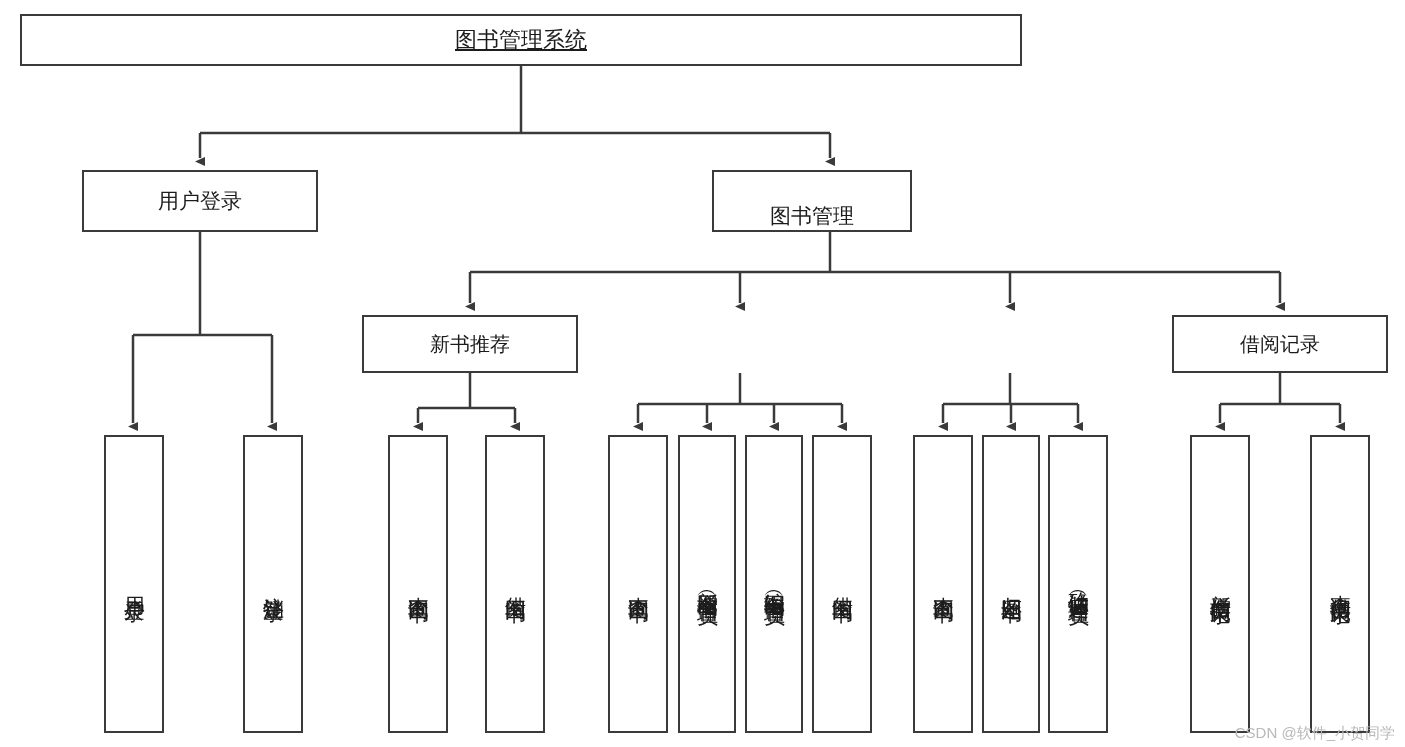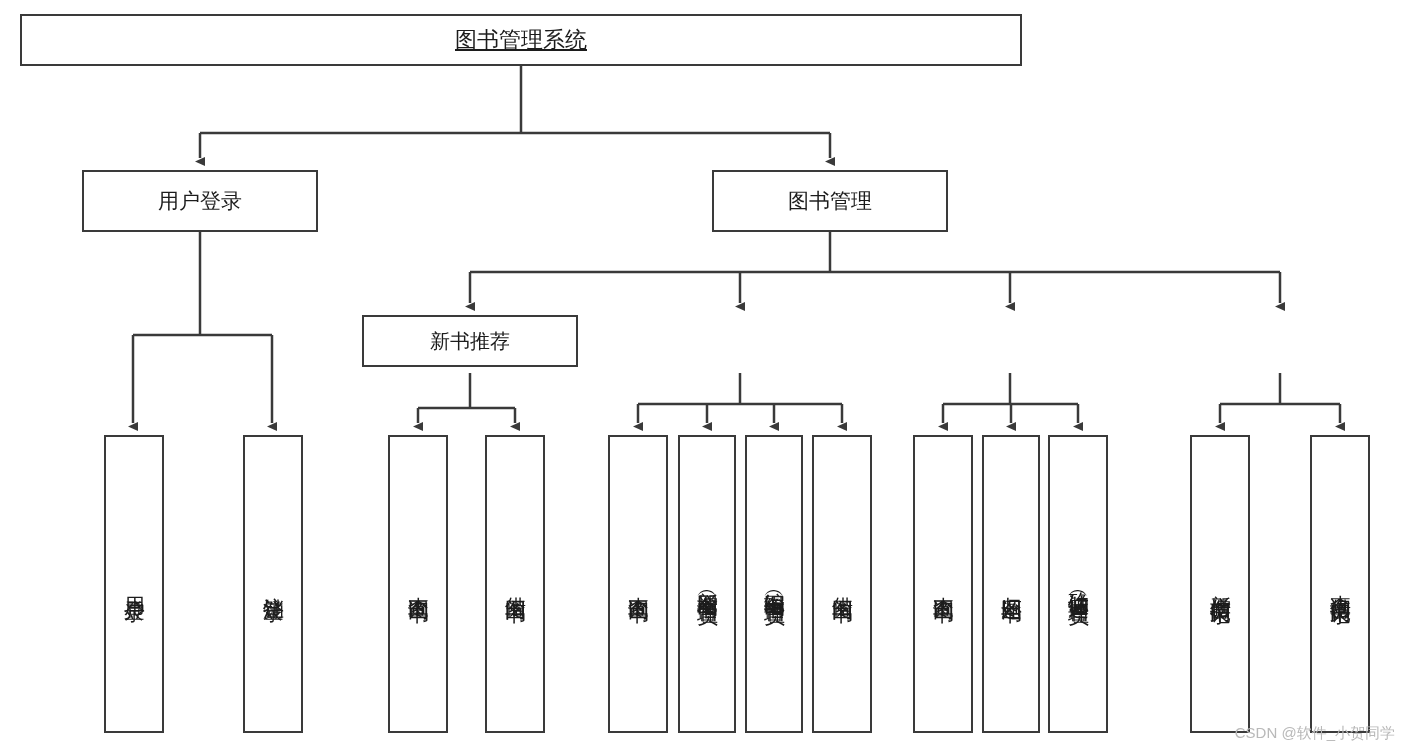--- a/index.html
+++ b/index.html
@@ -114,26 +114,29 @@
     </g>
   </svg>
 
   <div class="node root" style="left:20px;top:14px;width:1002px;height:52px;text-decoration:underline;">
     <span>图书管理系统</span>
   </div>
 
   <div class="node lvl2" style="left:82px;top:170px;width:236px;height:62px;">
     <span>用户登录</span>
   </div>
-  <div class="node lvl2" style="left:712px;top:170px;width:236px;height:62px;">
+  <div class="node lvl2" style="left:712px;top:170px;width:200px;height:62px;align-items:flex-end;">
     <span>图书管理</span>
   </div>
 
-  <div class="node lvl3" style="left:362px;top:315px;width:216px;height:52px;">
+  <div class="node lvl3" style="left:362px;top:315px;width:216px;height:58px;">
     <span>新书推荐</span>
+  </div>
+  <div class="node lvl3" style="left:1172px;top:315px;width:216px;height:58px;">
+    <span>借阅记录</span>
   </div>
 
   <div class="leaf" style="left:104px;top:435px;width:60px;height:298px;">
     <span class="vtext">用户登录</span>
   </div>
   <div class="leaf" style="left:243px;top:435px;width:60px;height:298px;">
     <span class="vtext">注销登录</span>
   </div>
 
   <div class="leaf" style="left:388px;top:435px;width:60px;height:298px;">

